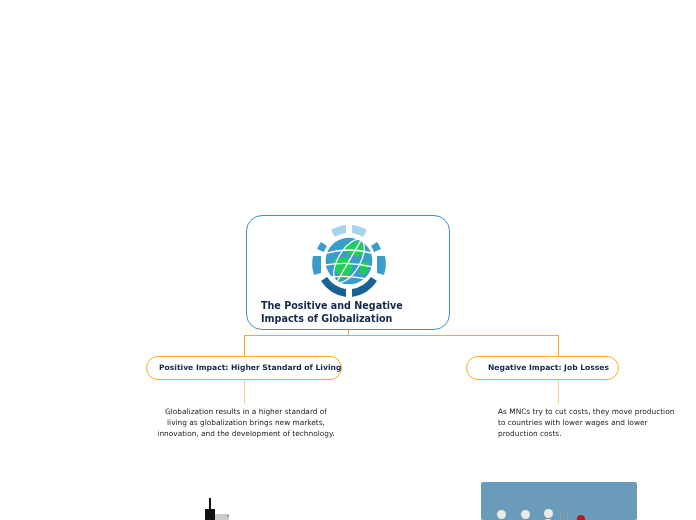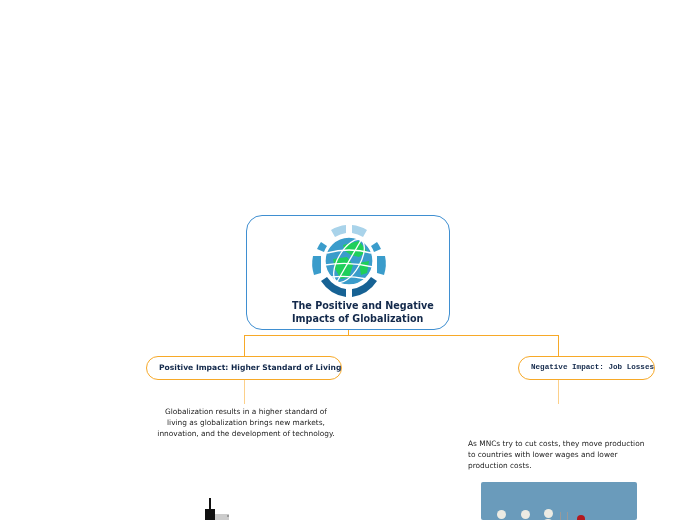--- a/index.html
+++ b/index.html
@@ -4,21 +4,21 @@
   <style>
     html, body { margin:0; padding:0; }
     body { width:696px; height:520px; background:#ffffff; position:relative; overflow:hidden; font-family:"DejaVu Sans", sans-serif; }
     .abs { position:absolute; }
     .center-node {
       left:246px; top:215px; width:204px; height:115px;
       border:1.2px solid #3f8fd1; border-radius:16px; background:#fff; box-sizing:border-box;
     }
     .center-title {
       position:absolute; left:14px; top:84px; width:186px;
-      font-size:9.6px; font-weight:bold; color:#13294b; line-height:12.5px;margin-left:31px;
+      font-size:9.6px; font-weight:bold; color:#13294b; line-height:12.5px;
     }
     .globe { position:absolute; left:62px; top:5px; width:80px; height:80px; }
     .line-h { background:#f7a928; height:1.3px; }
     .line-v { background:#f7a928; width:1.3px; }
     .line-v-pale { background:#fcd08a; width:1.3px; }
     .branch-node {
       border:1.2px solid #f7a928; border-radius:12px; background:#fff; box-sizing:border-box;
       font-size:7.6px; font-weight:bold; color:#13294b; text-align:center; line-height:21px;
       white-space:nowrap;
       padding-left:12px;
@@ -64,31 +64,31 @@
 </div>
 
 <div class="abs line-v" style="left:348px; top:330px; height:6px;"></div>
 <div class="abs line-h" style="left:244px; top:335px; width:315px;"></div>
 <div class="abs line-v" style="left:244px; top:335px; height:21px;"></div>
 <div class="abs line-v" style="left:558px; top:335px; height:21px;"></div>
 
 <div class="abs branch-node" style="left:146px; top:356px; width:196px; height:24px;">
   <span>Positive Impact: Higher Standard of Living</span>
 </div>
-<div class="abs branch-node" style="left:518px; top:356px; width:137px; height:24px;font-family:Liberation Mono, monospace;">
+<div class="abs branch-node" style="left:466px; top:356px; width:153px; height:24px;">
   <span>Negative Impact: Job Losses</span>
 </div>
 
 <div class="abs line-v-pale" style="left:244px; top:380px; height:24px;"></div>
 <div class="abs line-v-pale" style="left:558px; top:380px; height:24px;"></div>
 
 <div class="abs note" style="left:156px; top:406px; width:180px;text-align:center;">
   <p>Globalization results in a higher standard of living as globalization brings new markets, innovation, and the development of technology.</p>
 </div>
-<div class="abs note" style="left:468px; top:406px; width:182px;margin-top:32px;">
+<div class="abs note" style="left:498px; top:406px; width:182px;">
   <p>As MNCs try to cut costs, they move production to countries with lower wages and lower production costs.</p>
 </div>
 
 <svg class="abs" style="left:198px; top:496px;" width="40" height="24" viewBox="0 0 40 24">
   <rect x="11" y="2" width="2" height="12" fill="#111"></rect>
   <rect x="7" y="13" width="10" height="11" fill="#111"></rect>
   <rect x="17" y="18" width="14" height="6" fill="#ccc"></rect>
   <circle cx="30" cy="20" r="1" fill="#888"></circle>
 </svg>
 

